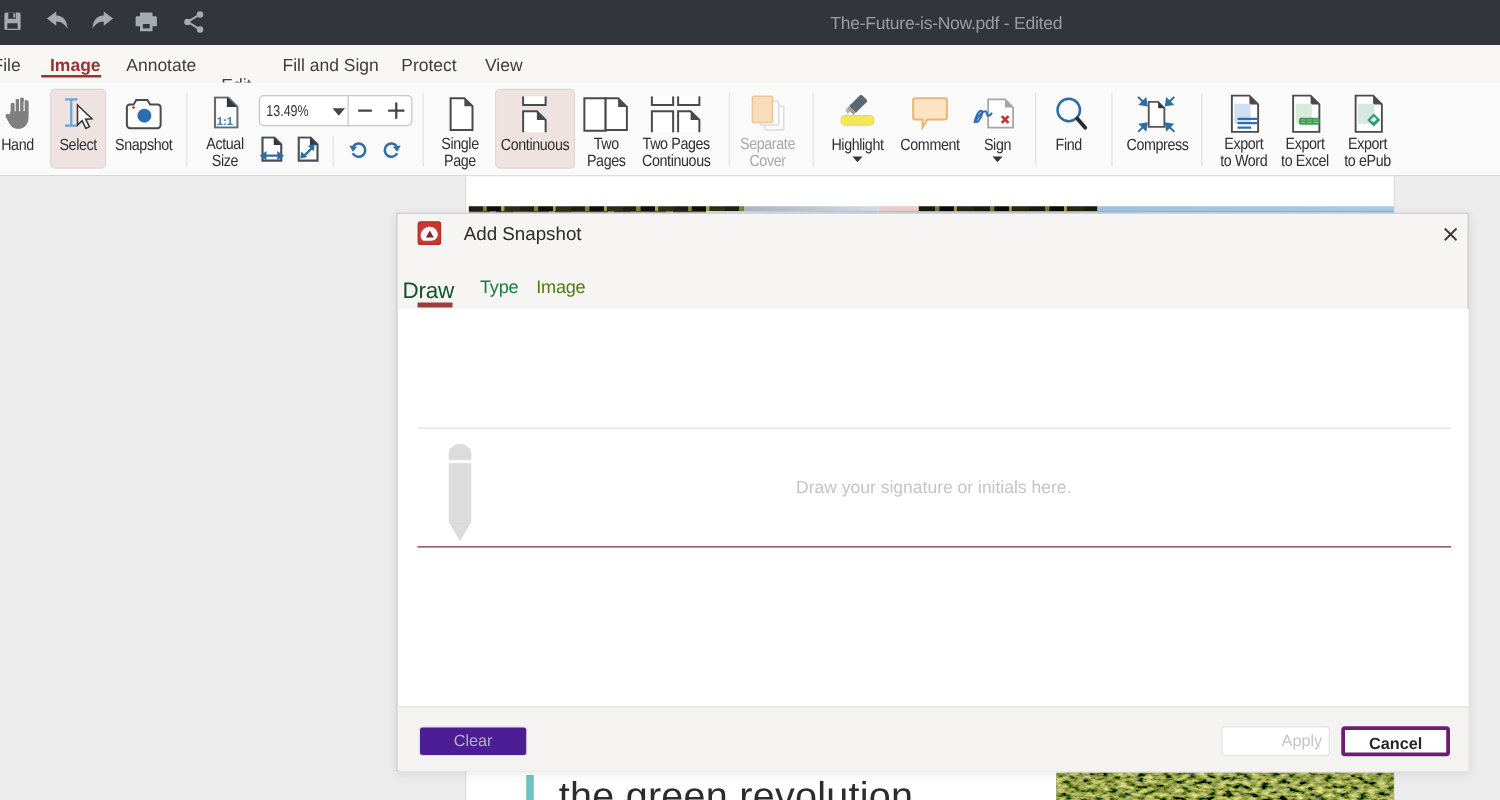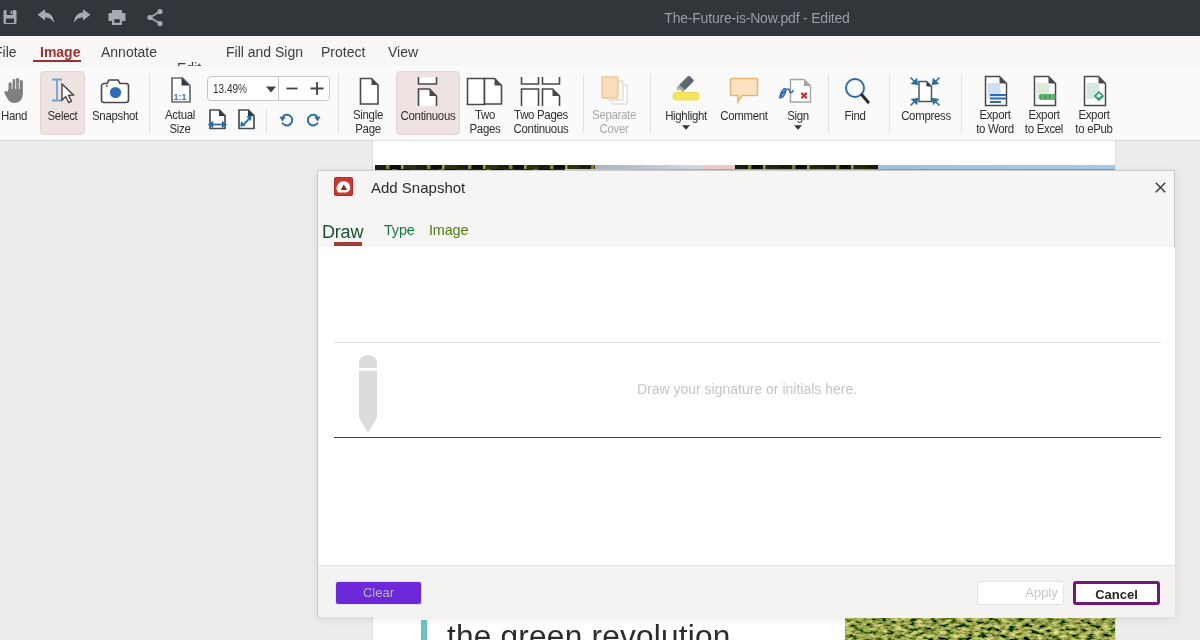--- a/index.html
+++ b/index.html
@@ -300,18 +300,18 @@
 
       <svg style="position:absolute; left:39px; top:108px;" width="20" height="79" viewBox="0 0 20 79">
         <path d="M1 8 a9 8 0 0 1 18 0 v5 h-18 z" fill="#dcdcdc"></path>
         <rect x="1" y="15.5" width="18" height="47" fill="#dcdcdc"></rect>
         <path d="M1 62.5 h18 l-9 15.5 z" fill="#dcdcdc"></path>
       </svg>
       <div style="position:absolute; left:0px; top:134px; width:856px; text-align:center; font-size:14px; color:#c5c5c5;">Draw your signature or initials here.</div>
       <div style="position:absolute; left:15px; top:189.5px; width:827px; height:1.5px; background:#7e3230;"></div>
     </div>
     <div id="dlgfooter">
-      <div style="position:absolute; left:16px; top:15px; width:87px; height:24px; background:#6d28d9; border:1px solid #e3e3e3; border-radius:3px; text-align:center; line-height:22px; font-size:13px; color:#b5b5b5;">Clear</div>
+      <div style="position:absolute; left:16px; top:15px; width:87px; height:24px; background:#4c1d95; border:1px solid #e3e3e3; border-radius:3px; text-align:center; line-height:22px; font-size:13px; color:#b5b5b5;">Clear</div>
       <div style="position:absolute; left:658px; top:15px; width:87px; height:24px; background:#fff; border:1px solid #e3e3e3; border-radius:3px; text-align:center; line-height:22px; font-size:13px; color:#c6c6c6;padding-left:42px;">Apply</div>
       <div style="position:absolute; left:754px; top:15px; width:87px; height:24px; background:#fff; border:3px solid #701a75; border-radius:3px; text-align:center; line-height:22px; font-size:13px; font-weight:600; color:#262626;">Cancel</div>
     </div>
   </div>
 </div>
 
 </body></html>

